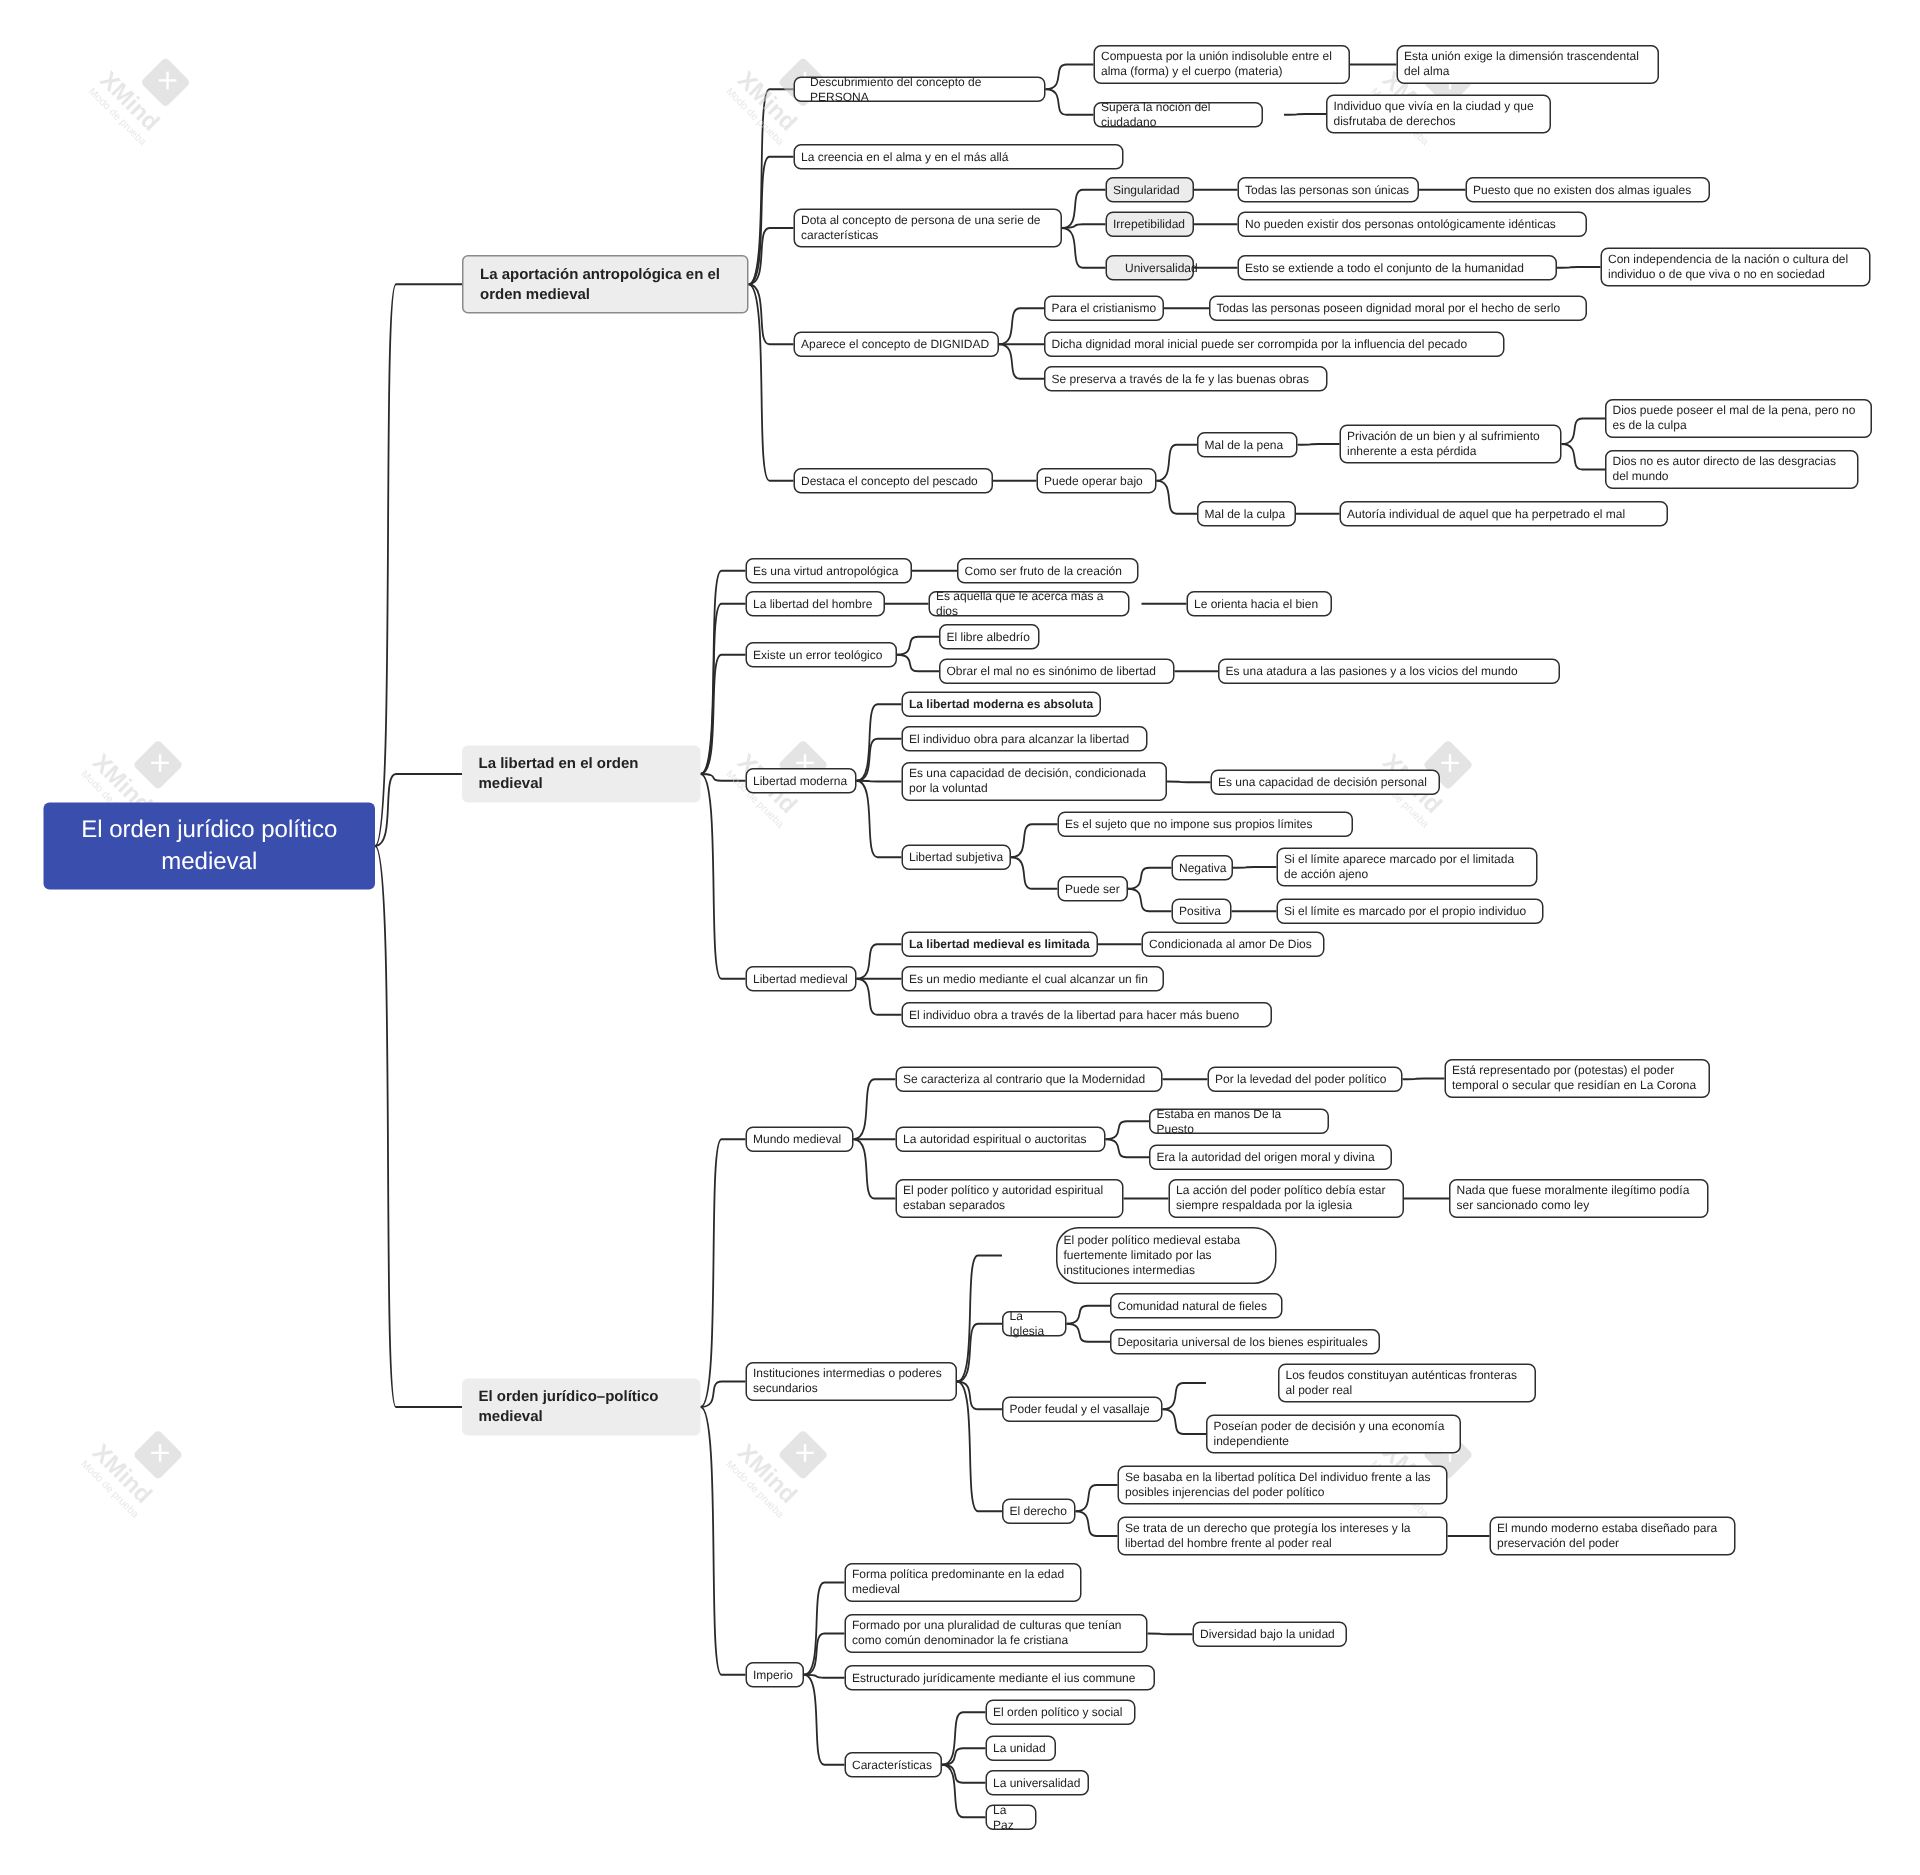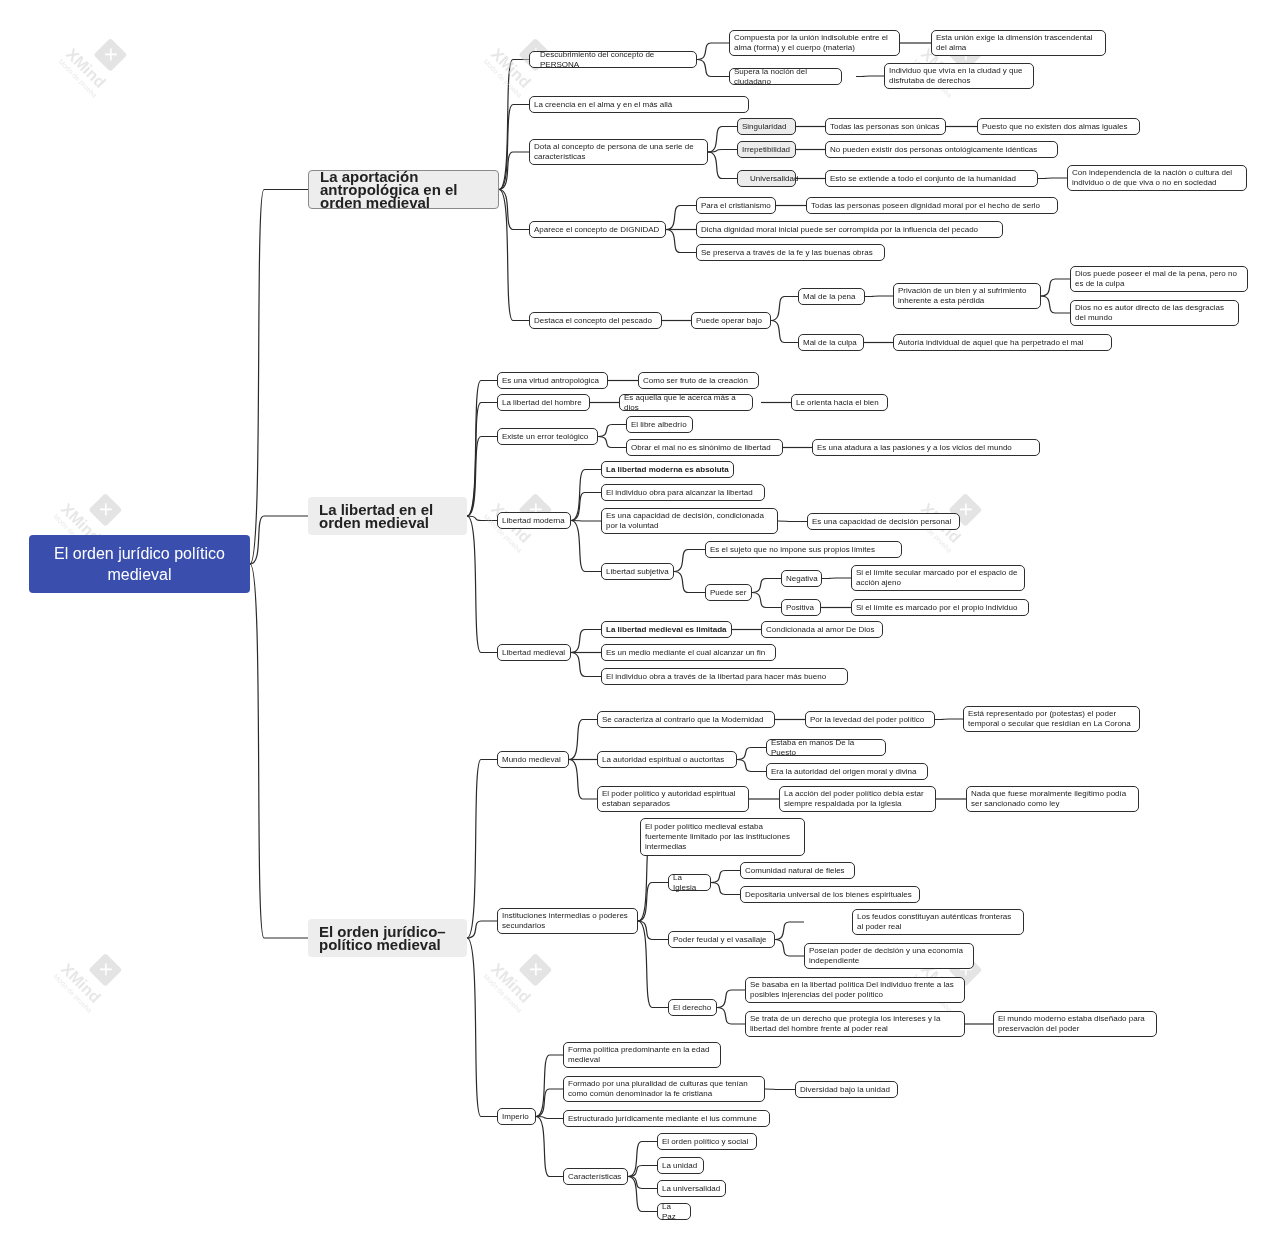--- a/index.html
+++ b/index.html
@@ -6,21 +6,21 @@
   body { width:1280px; height:1250px; position:relative; overflow:hidden;
          font-family:"Liberation Sans", "DejaVu Sans", sans-serif; }
   #stage { position:absolute; left:0; top:0; width:1280px; height:1250px; }
   svg.lines { position:absolute; left:0; top:0; width:1280px; height:1250px; pointer-events:none; }
   .node { position:absolute; box-sizing:border-box; border:1px solid #2e2e2e; border-radius:5px;
           background:#fff; color:#222; font-size:8px; line-height:10px; padding:3px 4px;
           display:flex; align-items:center; white-space:normal; }
   .node.gray { background:#ececec; }
   .node.bold { font-weight:bold; }
   .main { position:absolute; box-sizing:border-box; background:#ededed; border-radius:4px;
-          color:#222; font-weight:bold; font-size:15px; line-height:13px; padding:4px 11px;
+          color:#222; font-weight:bold; font-size:10px; line-height:13px; padding:4px 11px;
           display:flex; align-items:center; }
   .main.outlined { border:1px solid #8a8a8a; }
   .root { position:absolute; box-sizing:border-box; background:#3a4eae; border-radius:4px;
           color:#fff; font-size:16px; line-height:21px; text-align:center;
           display:flex; align-items:center; justify-content:center; padding:0 10px; }
   .wm { position:absolute; color:#d4d4d4; font-size:16px; font-weight:bold; transform:rotate(45deg);
         transform-origin:left top; opacity:0.55; pointer-events:none; }
   .wm small { display:block; font-size:7px; font-weight:normal; }
   .wm .logo { position:absolute; left:20px; top:-30px; width:24px; height:24px; background:#cfcfcf;
               transform:rotate(0deg); border-radius:3px; color:#fff; font-size:16px; line-height:24px; text-align:center; }
@@ -171,41 +171,41 @@
     <div class="node" style="left: 812px; top: 439px; width: 228px; height: 17px;">Es una atadura a las pasiones y a los vicios del mundo</div>
     <div class="node" style="left: 497px; top: 512px; width: 74px; height: 17px;">Libertad moderna</div>
     <div class="node bold" style="left: 601px; top: 461px; width: 133px; height: 17px;">La libertad moderna es absoluta</div>
     <div class="node" style="left: 601px; top: 484px; width: 164px; height: 17px;">El individuo obra para alcanzar la libertad</div>
     <div class="node" style="left: 601px; top: 508px; width: 177px; height: 26px;">Es una capacidad de decisión, condicionada por la voluntad</div>
     <div class="node" style="left: 807px; top: 513px; width: 153px; height: 17px;">Es una capacidad de decisión personal</div>
     <div class="node" style="left: 601px; top: 563px; width: 73px; height: 17px;">Libertad subjetiva</div>
     <div class="node" style="left: 705px; top: 541px; width: 197px; height: 17px;">Es el sujeto que no impone sus propios límites</div>
     <div class="node" style="left: 705px; top: 584px; width: 47px; height: 17px;">Puede ser</div>
     <div class="node" style="left: 781px; top: 570px; width: 41px; height: 17px;">Negativa</div>
-    <div class="node" style="left: 851px; top: 565px; width: 174px; height: 26px;">Si el límite secular marcado por el espacio de acción ajeno</div>
+    <div class="node" style="left: 851px; top: 565px; width: 174px; height: 26px;">Si el límite aparece marcado por el limitada de acción ajeno</div>
     <div class="node" style="left: 781px; top: 599px; width: 40px; height: 17px;">Positiva</div>
     <div class="node" style="left: 851px; top: 599px; width: 178px; height: 17px;">Si el límite es marcado por el propio individuo</div>
     <div class="node" style="left: 497px; top: 644px; width: 74px; height: 17px;">Libertad medieval</div>
     <div class="node bold" style="left: 601px; top: 621px; width: 131px; height: 17px;">La libertad medieval es limitada</div>
     <div class="node" style="left: 761px; top: 621px; width: 122px; height: 17px;">Condicionada al amor De Dios</div>
     <div class="node" style="left: 601px; top: 644px; width: 175px; height: 17px;">Es un medio mediante el cual alcanzar un fin</div>
     <div class="node" style="left: 601px; top: 668px; width: 247px; height: 17px;">El individuo obra a través de la libertad para hacer más bueno</div>
     <div class="main" style="left: 308px; top: 919px; width: 159px; height: 38px;">El orden jurídico–político medieval</div>
     <div class="node" style="left: 497px; top: 751px; width: 72px; height: 17px;">Mundo medieval</div>
     <div class="node" style="left: 597px; top: 711px; width: 178px; height: 17px;">Se caracteriza al contrario que la Modernidad</div>
     <div class="node" style="left: 805px; top: 711px; width: 130px; height: 17px;">Por la levedad del poder político</div>
     <div class="node" style="left: 963px; top: 706px; width: 177px; height: 26px;">Está representado por (potestas) el poder temporal o secular que residían en La Corona</div>
     <div class="node" style="left: 597px; top: 751px; width: 140px; height: 17px;">La autoridad espiritual o auctoritas</div>
     <div class="node" style="left: 766px; top: 739px; width: 120px; height: 17px;">Estaba en manos De la Puesto</div>
     <div class="node" style="left: 766px; top: 763px; width: 162px; height: 17px;">Era la autoridad del origen moral y divina</div>
     <div class="node" style="left: 597px; top: 786px; width: 152px; height: 26px;">El poder político y autoridad espiritual estaban separados</div>
     <div class="node" style="left: 779px; top: 786px; width: 157px; height: 26px;">La acción del poder político debía estar siempre respaldada por la iglesia</div>
     <div class="node" style="left: 966px; top: 786px; width: 173px; height: 26px;">Nada que fuese moralmente ilegítimo podía ser sancionado como ley</div>
     <div class="node" style="left: 497px; top: 908px; width: 141px; height: 26px;">Instituciones intermedias o poderes secundarios</div>
-    <div class="node" style="left: 640px; top: 818px; width: 165px; height: 38px;">El poder político medieval estaba fuertemente limitado por las instituciones intermedias</div>
+    <div class="node" style="left: 704px; top: 818px; width: 147px; height: 38px; border-radius: 15px;">El poder político medieval estaba fuertemente limitado por las instituciones intermedias</div>
     <div class="node" style="left: 668px; top: 874px; width: 43px; height: 17px;">La Iglesia</div>
     <div class="node" style="left: 740px; top: 862px; width: 115px; height: 17px;">Comunidad natural de fieles</div>
     <div class="node" style="left: 740px; top: 886px; width: 180px; height: 17px;">Depositaria universal de los bienes espirituales</div>
     <div class="node" style="left: 668px; top: 931px; width: 107px; height: 17px;">Poder feudal y el vasallaje</div>
     <div class="node" style="left: 804px; top: 909px; width: 172px; height: 26px; margin-left: 48px;">Los feudos constituyan auténticas fronteras al poder real</div>
     <div class="node" style="left: 804px; top: 943px; width: 170px; height: 26px;">Poseían poder de decisión y una economía independiente</div>
     <div class="node" style="left: 668px; top: 999px; width: 49px; height: 17px;">El derecho</div>
     <div class="node" style="left: 745px; top: 977px; width: 220px; height: 26px;">Se basaba en la libertad política Del individuo frente a las posibles injerencias del poder político</div>
     <div class="node" style="left: 745px; top: 1011px; width: 220px; height: 26px;">Se trata de un derecho que protegía los intereses y la libertad del hombre frente al poder real</div>
     <div class="node" style="left: 993px; top: 1011px; width: 164px; height: 26px;">El mundo moderno estaba diseñado para preservación del poder</div>

